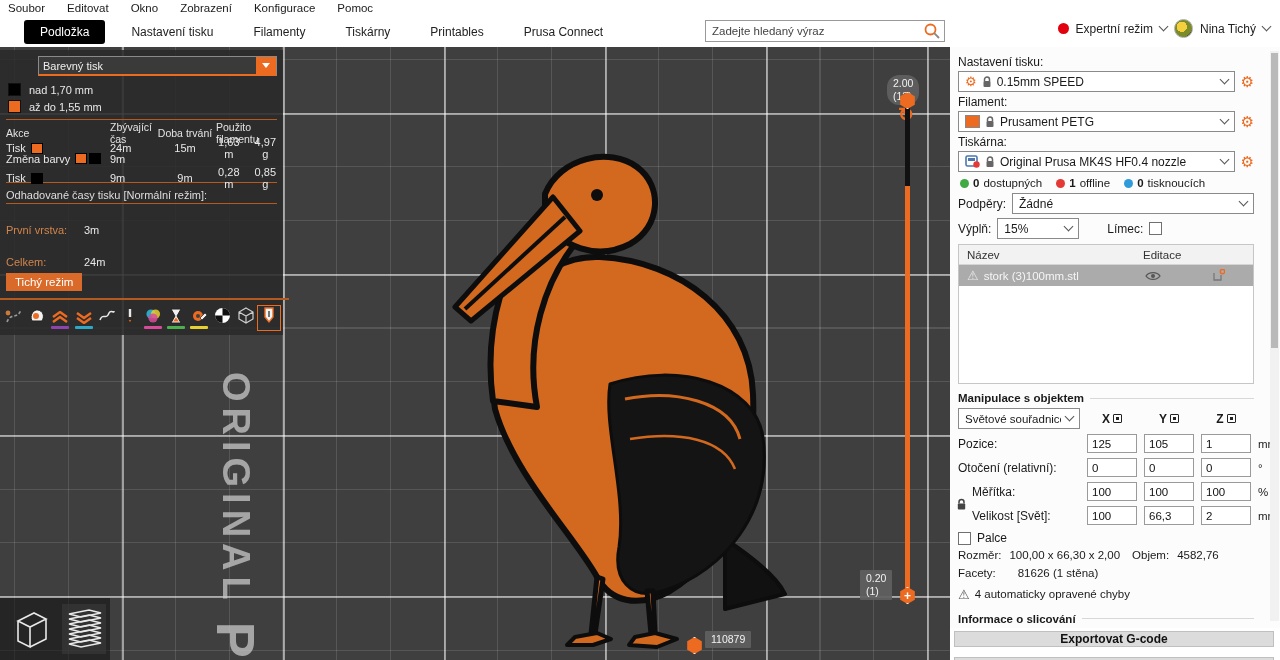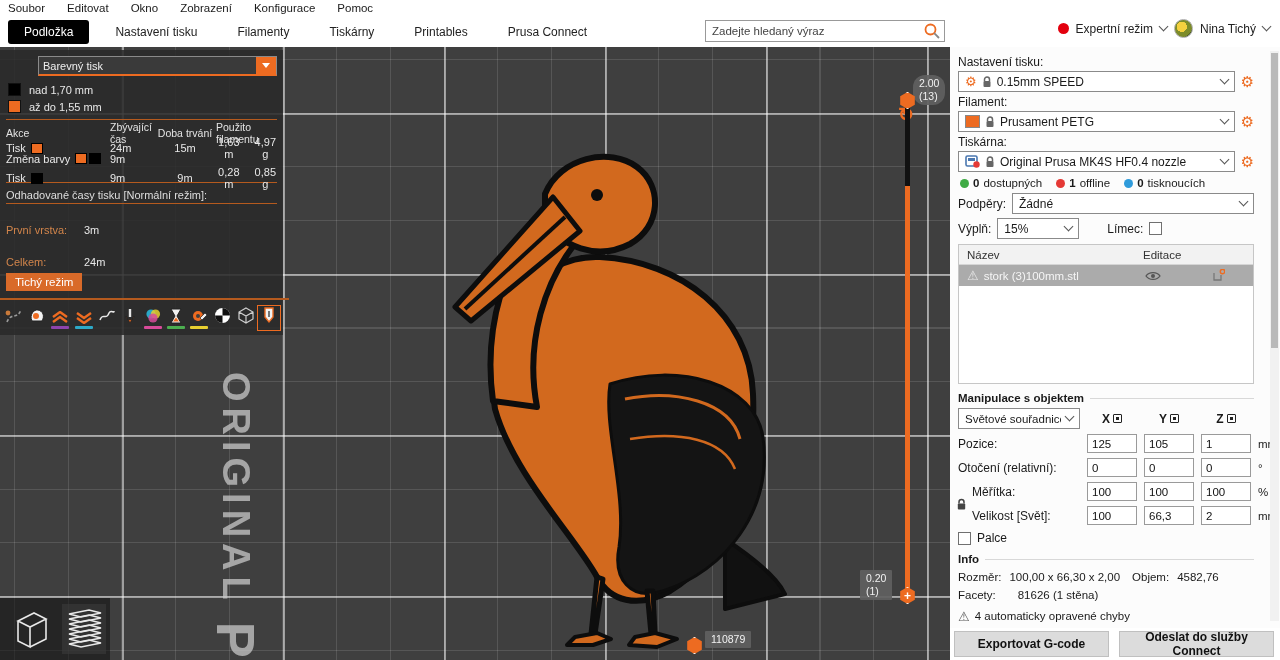--- a/index.html
+++ b/index.html
@@ -6,21 +6,21 @@
   html,body { width:1280px; height:660px; overflow:hidden; font-family:"Liberation Sans", sans-serif; background:#fff; }
   .app { position:relative; width:1280px; height:660px; }
 
   
   .menubar { position:absolute; left:0; top:0; width:1280px; height:16px; background:#fff; display:flex; align-items:center; gap:22px; padding-left:8px; font-size:11.5px; color:#1a1a1a; z-index:40; }
   .menubar span { cursor:default; }
 
   
   .tabbar { position:absolute; left:0; top:16px; width:1280px; height:31px; background:#fff; display:flex; align-items:center; font-size:12px; color:#222; z-index:40; }
   .tab { padding:5px 14px; margin-right:12px; cursor:default; white-space:nowrap; }
-  .tab.active { background:#000; color:#fff; border-radius:3px; margin-left:8px; padding:5px 16px; }
+  .tab.active { background:#000; color:#fff; border-radius:3px; margin-left:24px; padding:5px 16px; }
   .searchbox { position:absolute; left:705px; top:4px; width:240px; height:22px; border:1px solid #999; background:#fff; display:flex; align-items:center; }
   .searchbox input { flex:1; border:none; outline:none; font-size:11.5px; padding:0 6px; font-family:"Liberation Sans",sans-serif; color:#333; background:transparent; }
   .searchbox input::placeholder { color:#444; }
   .search-glyph { width:18px; height:18px; margin-right:3px; flex:none; }
   .top-right { position:absolute; right:10px; top:3px; display:flex; align-items:center; gap:7px; font-size:12px; color:#222; }
   .dot-red { width:11px; height:11px; border-radius:50%; background:#e3000e; }
   .chev { width:7px; height:7px; border-right:1.6px solid #555; border-bottom:1.6px solid #555; transform:rotate(45deg); margin-top:-4px; }
   .avatar { width:19px; height:19px; border-radius:50%; background:radial-gradient(circle at 40% 40%, #f4d03f 0 35%, #7d8c2a 36% 70%, #4c5e22 71%); border:1px solid #aaa; }
 
   
@@ -114,21 +114,21 @@
   .scale-lock { position:absolute; left:-2px; top:13px; }
   .scale-labels { padding-left:14px; }
   .cb { width:13px; height:13px; border:1px solid #707070; background:#fff; display:inline-block; }
   .cb-row { display:flex; align-items:center; gap:6px; margin:6px 0 2px 0; }
   .info-grid { font-size:11.5px; line-height:1.55; }
   .info-line { display:flex; gap:8px; }
   .warn-line { display:flex; gap:5px; align-items:center; margin-top:2px; font-size:11.5px; }
   .warn-glyph { color:#555; font-size:13px; }
   .slic-row { display:flex; font-size:11.5px; margin-top:2px; }
   .slic-row .lab { width:150px; }
-  .btn-row { position:absolute; left:0px; bottom:0px; width:330px; height:32px; background:#fff; display:flex; gap:10px; padding:3px 6px 3px 4px; }
+  .btn-row { position:absolute; left:0px; bottom:0px; width:330px; height:32px; background:#fff; display:flex; gap:10px; padding:3px 6px 3px 4px;flex-direction:column; }
   .btn { flex:1; background:#dcdcdc; border:1px solid #c0c0c0; font-weight:bold; font-size:12px; color:#111; display:flex; align-items:center; justify-content:center; cursor:default; font-family:"Liberation Sans",sans-serif; }
   .sb-scroll { position:absolute; right:1px; top:4px; width:9px; height:570px; background:#f1f1f1; }
   .sb-thumb { position:absolute; left:1px; top:2px; width:7px; height:295px; background:#b9b9b9; }
   .lock-svg { flex:none; }
 </style>
 </head>
 <body>
 
 <div class="app">
 
@@ -351,21 +351,21 @@
               <line x1="7" y1="4" x2="7" y2="10" stroke="#555" stroke-width="1.6"></line>
             </svg>
             <span class="ul"></span>
           </span>
       </div>
     </div>
 
     <span class="rotate-glyph">↻</span>
     <div class="vslider-track-dark"></div>
     <div class="vslider-track-orange"></div>
-    <div class="tooltip" style="left:913px; top:28px; text-align:left;border-radius:12px;">
+    <div class="tooltip" style="left:887px; top:28px; text-align:left;border-radius:12px;">
       <div>2.00</div>
         <div>(13)</div>
     </div>
     <div class="hex" style="left:899px; top:45px;"></div>
     <div class="tooltip" style="left:860px; top:523px; text-align:left;">
       <div>0.20</div>
         <div>(1)</div>
     </div>
     <div class="hex" style="left:899px; top:540px;">
         <span class="plus">+</span>
@@ -555,23 +555,20 @@
         <input class="num-input" value="100" style="">
         <input class="num-input" value="66,3" style="">
         <input class="num-input" value="2" style="">
         <span class="unit">mm</span>
       </div>
       <div class="cb-row">
         <span class="cb"></span>
         <span>Palce</span>
       </div>
 
-      <div class="section-title">
-          <span>Info</span>
-        </div>
       <div class="info-grid">
         <div class="info-line">
           <span>Rozměr:</span>
           <span>100,00 x 66,30 x 2,00</span>
           <span style="margin-left:4px">Objem:</span>
           <span>4582,76</span>
         </div>
         <div class="info-line">
           <span>Facety:</span>
           <span style="margin-left:14px">81626 (1 stěna)</span>

